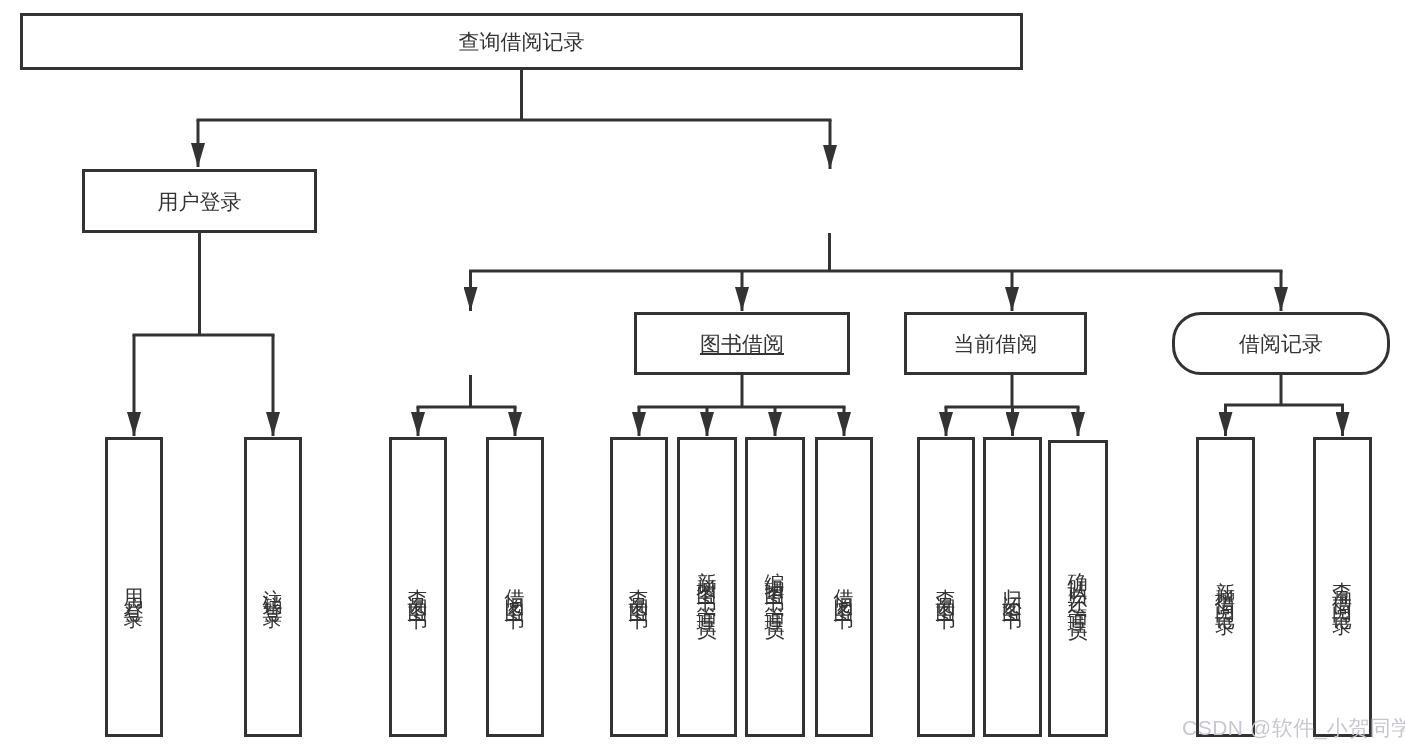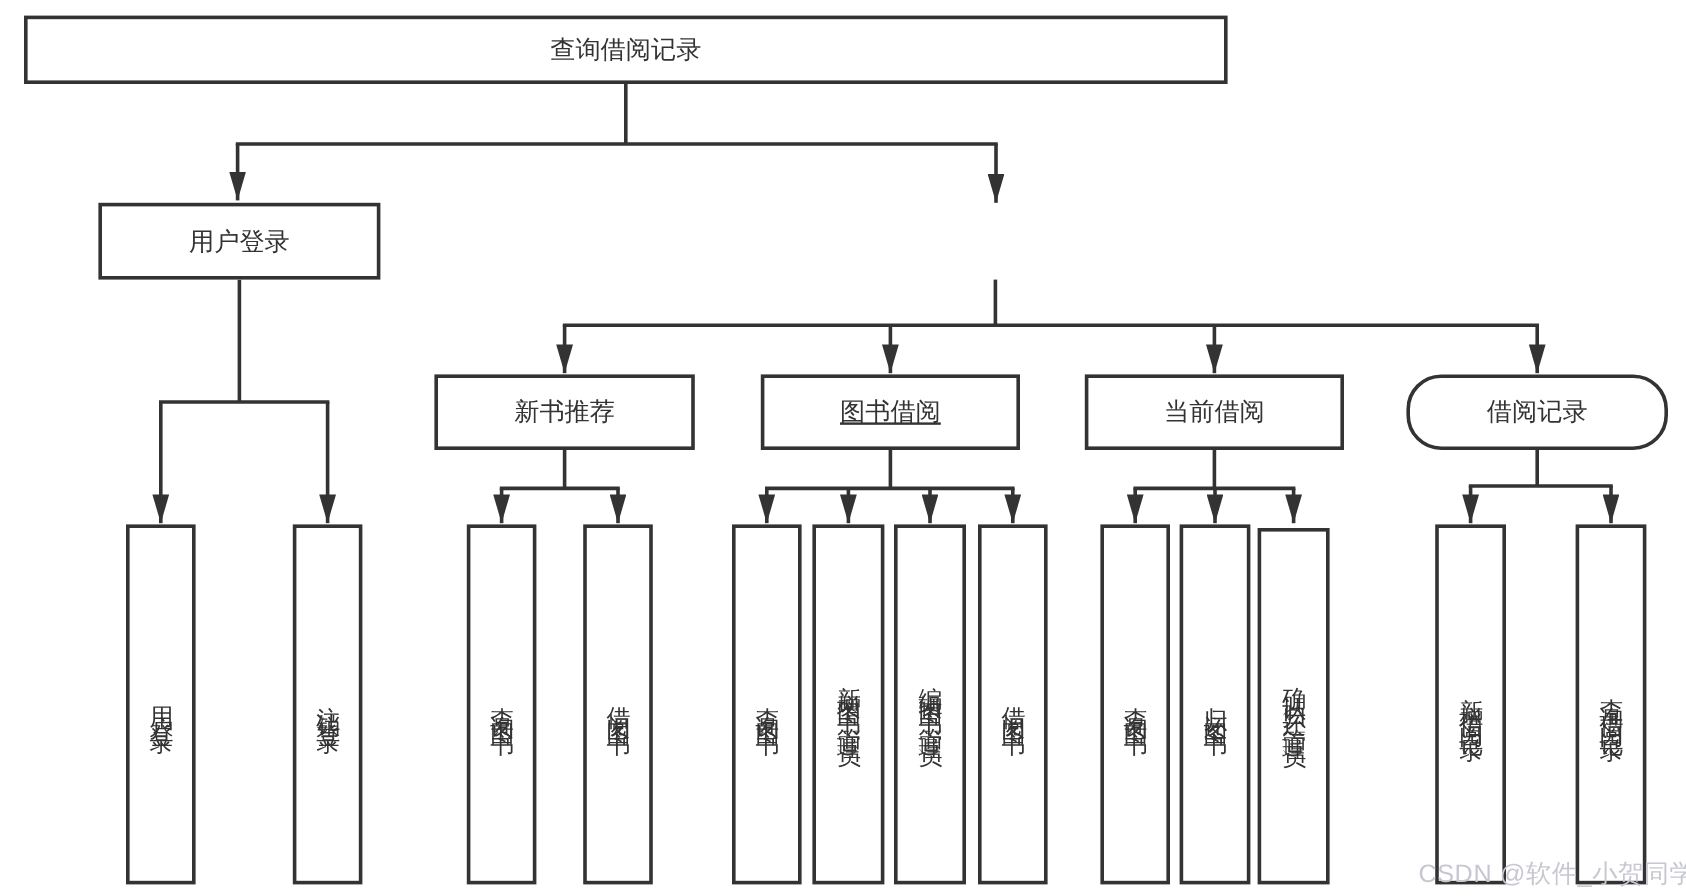--- a/index.html
+++ b/index.html
@@ -109,27 +109,24 @@
   </svg>
 
   <div class="box" style="left:20px; top:13px; width:1003px; height:57px;">
     <span class="lbl">查询借阅记录</span>
   </div>
 
   <div class="box" style="left:82px; top:169px; width:235px; height:64px;">
     <span class="lbl">用户登录</span>
   </div>
 
-  <div class="box" style="left:362px; top:312px; width:217px; height:63px;">
-    <span class="lbl">新书推荐</span>
-  </div>
   <div class="box" style="left:634px; top:312px; width:216px; height:63px;text-decoration:underline;">
     <span class="lbl">图书借阅</span>
   </div>
-  <div class="box" style="left:904px; top:312px; width:216px; height:63px;">
+  <div class="box" style="left:904px; top:312px; width:183px; height:63px;">
     <span class="lbl">当前借阅</span>
   </div>
   <div class="box" style="left:1172px; top:312px; width:218px; height:63px;border-radius:29px;">
     <span class="lbl">借阅记录</span>
   </div>
 
   <div class="box v" style="left:105px; top:437px; width:58px; height:300px;">
     <span class="lbl">用户登录</span>
   </div>
   <div class="box v" style="left:244px; top:437px; width:58px; height:300px;">

